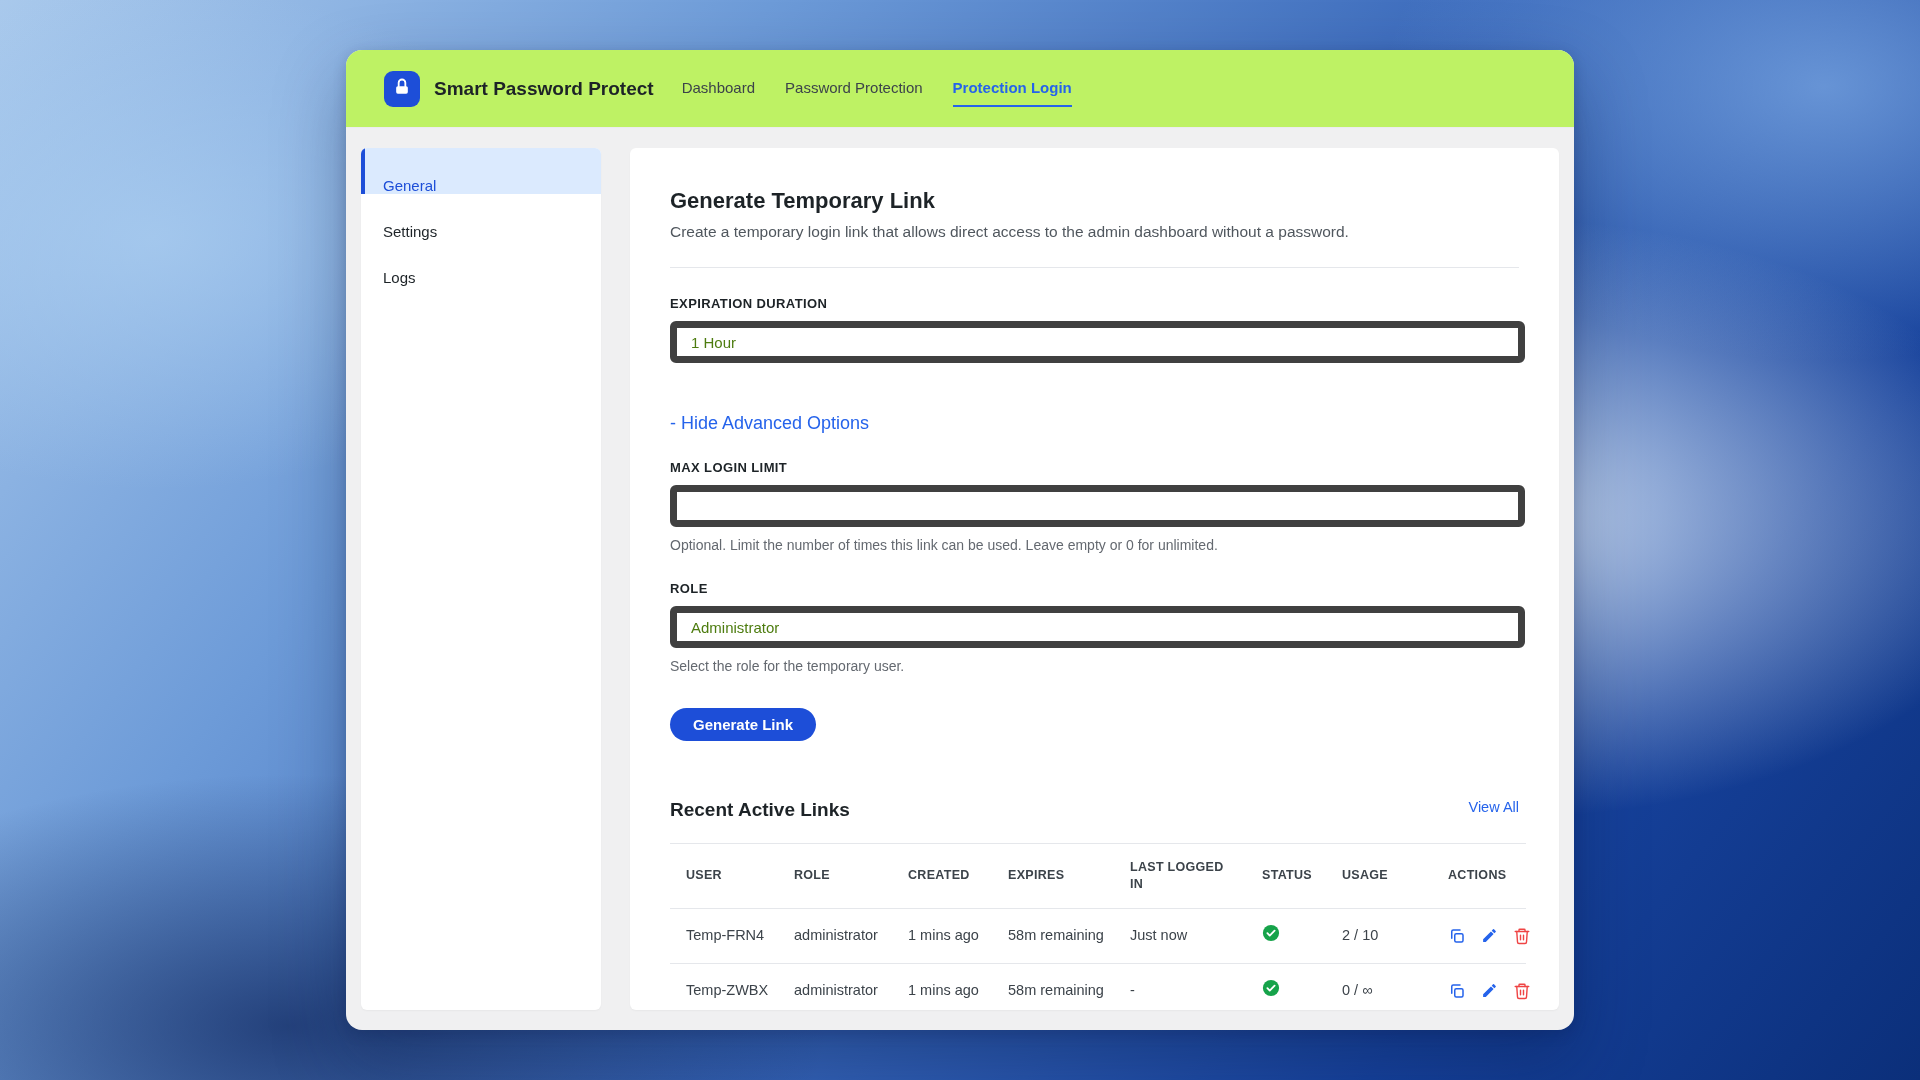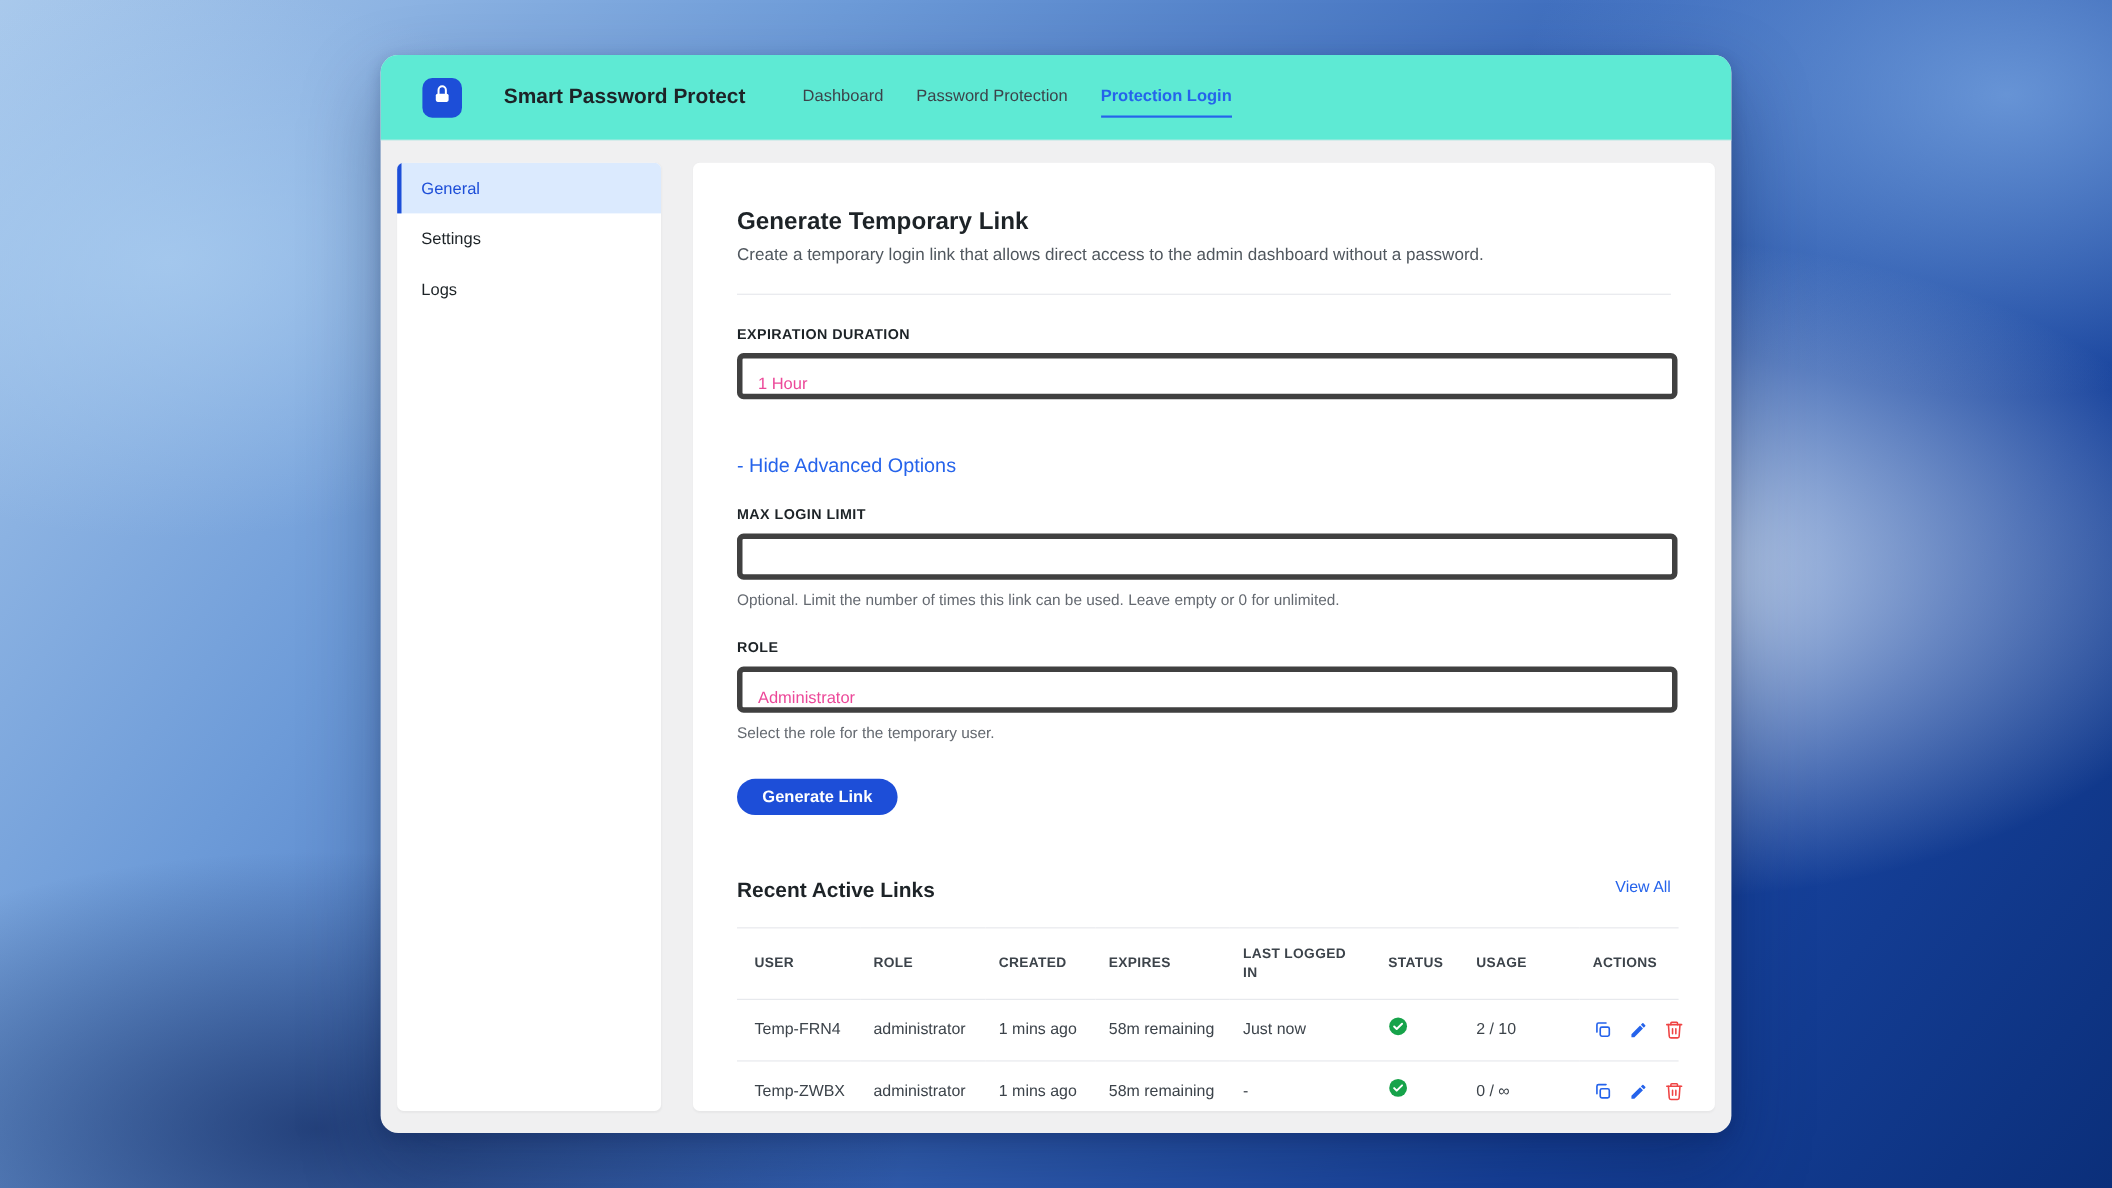--- a/index.html
+++ b/index.html
@@ -14,62 +14,62 @@
       linear-gradient(128deg, #a9c9ec 0%, #6d9bd8 28%, #3a69bb 55%, #16419b 80%, #0b2f7a 100%);
   }
   .window {
     position: absolute; left: 50%; top: 50px; transform: translateX(-50%);
     width: 1228px; height: 980px;
     background: #f0f0f1; border-radius: 16px; overflow: hidden;
     box-shadow: 0 30px 70px rgba(10, 25, 70, 0.35), 0 4px 14px rgba(10,25,70,0.2);
   }
   
   .topbar {
-    height: 78px; background: #5eead4; display: flex; align-items: center;
-    padding: 0 38px; border-bottom: 1px solid #ececee; gap: 24px;
+    height: 78px; background: #bef264; display: flex; align-items: center;
+    padding: 0 38px; border-bottom: 1px solid #ececee;
   }
   .logo {
     width: 36px; height: 36px; border-radius: 9px; background: #1d4ed8;
     display: flex; align-items: center; justify-content: center; flex: none;
   }
   .app-title { font-size: 19px; font-weight: 700; color: #1d2327; margin-left: 14px; }
   .topnav { display: flex; align-items: center; gap: 30px; margin-left: 28px; }
   .topnav-item {
     font-size: 15px; color: #3c434a; cursor: pointer;
     padding: 8px 0 9px 0; border-bottom: 2px solid transparent;
   }
   .topnav-item.active { color: #2563eb; font-weight: 700; border-bottom-color: #2563eb; }
   
   .page-body { display: flex; gap: 29px; padding: 20px 15px 20px 15px; height: 902px; }
   .sidebar {
     width: 240px; flex: none; background: #ffffff; border-radius: 6px;
     overflow: hidden; box-shadow: 0 1px 2px rgba(0,0,0,0.04);
   }
   .side-item {
-    display: flex; align-items: center; height: 46px; padding-left: 18px;
+    display: flex; align-items: flex-end; height: 46px; padding-left: 18px;
     border-left: 4px solid transparent; font-size: 15px; color: #1d2327; cursor: pointer;
   }
   .side-item.active {
     background: #dbeafe; border-left-color: #1d4ed8; color: #1d4ed8; font-weight: 500;
   }
   .main-card {
     flex: 1; background: #ffffff; border-radius: 6px; padding: 40px 40px 36px 40px;
     box-shadow: 0 1px 2px rgba(0,0,0,0.04); overflow: hidden;
   }
   .h1 { font-size: 22px; font-weight: 700; color: #1d2327; }
   .subtitle { margin-top: 9px; font-size: 15.5px; color: #50575e; }
   .divider { height: 1px; background: #e5e7eb; margin: 26px 0 28px 0; }
   .field-label {
     font-size: 13px; font-weight: 700; letter-spacing: 0.4px; text-transform: uppercase;
     color: #1d2327; margin-bottom: 10px;
   }
   .input {
-    width: 855px; height: 42px; border: 5px solid #404040; border-radius: 6px;
-    background: #fff; font-size: 15px; color: #ec4899; padding: 0 14px;
-    display: flex; align-items: flex-end;
+    width: 855px; height: 42px; border: 7px solid #404040; border-radius: 6px;
+    background: #fff; font-size: 15px; color: #4d7c0f; padding: 0 14px;
+    display: flex; align-items: center;
   }
   input.input { display: block; line-height: 40px; outline: none; font-family: inherit; }
   .adv-toggle { display: inline-block; margin: 22px 0 26px 0; font-size: 18px; color: #2563eb; cursor: pointer; }
   .help-text { margin-top: 10px; font-size: 14px; color: #646970; }
   .field-block { margin-bottom: 28px; }
   .btn-primary {
     margin-top: 6px; background: #1d4ed8; color: #fff; border: none; border-radius: 18px;
     font-size: 15px; font-weight: 700; padding: 8px 23px; cursor: pointer; font-family: inherit;
   }
   

